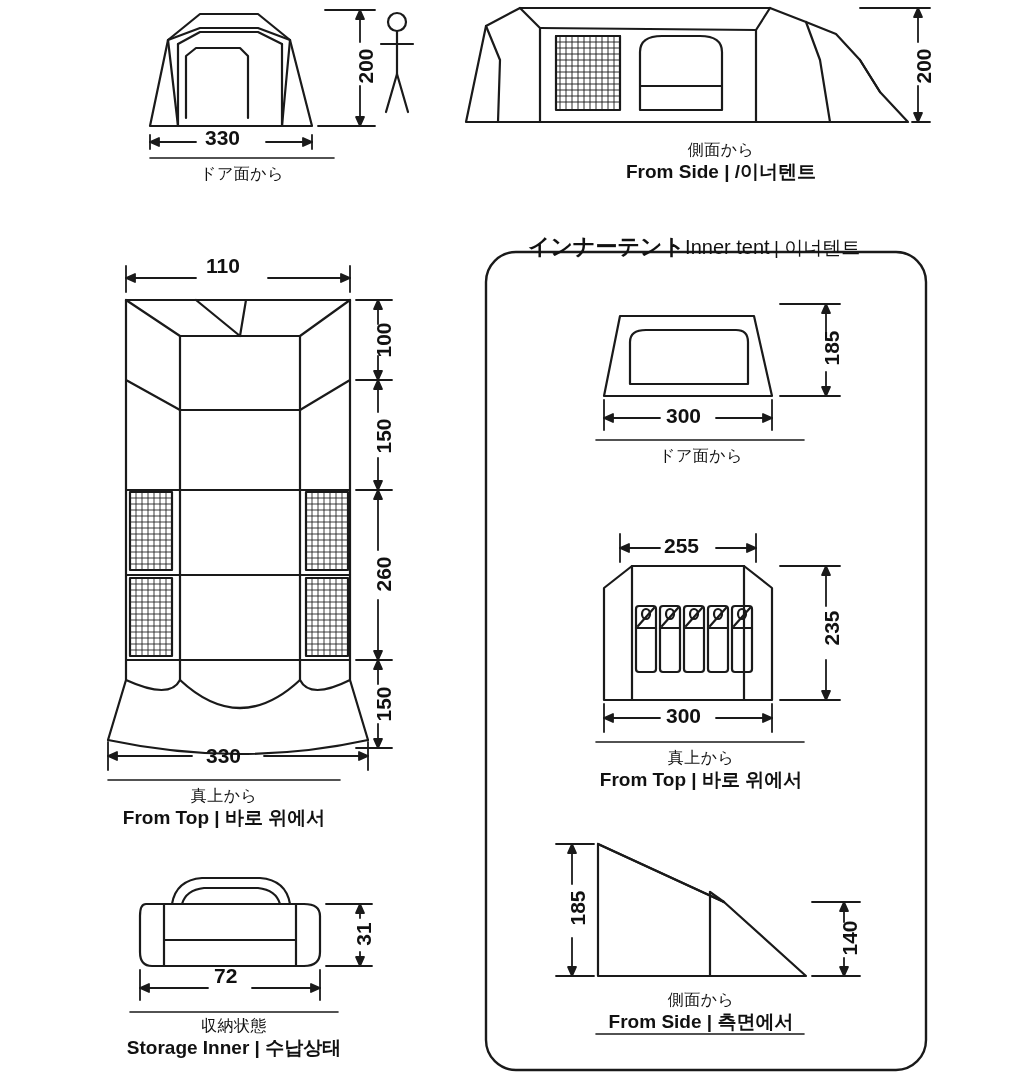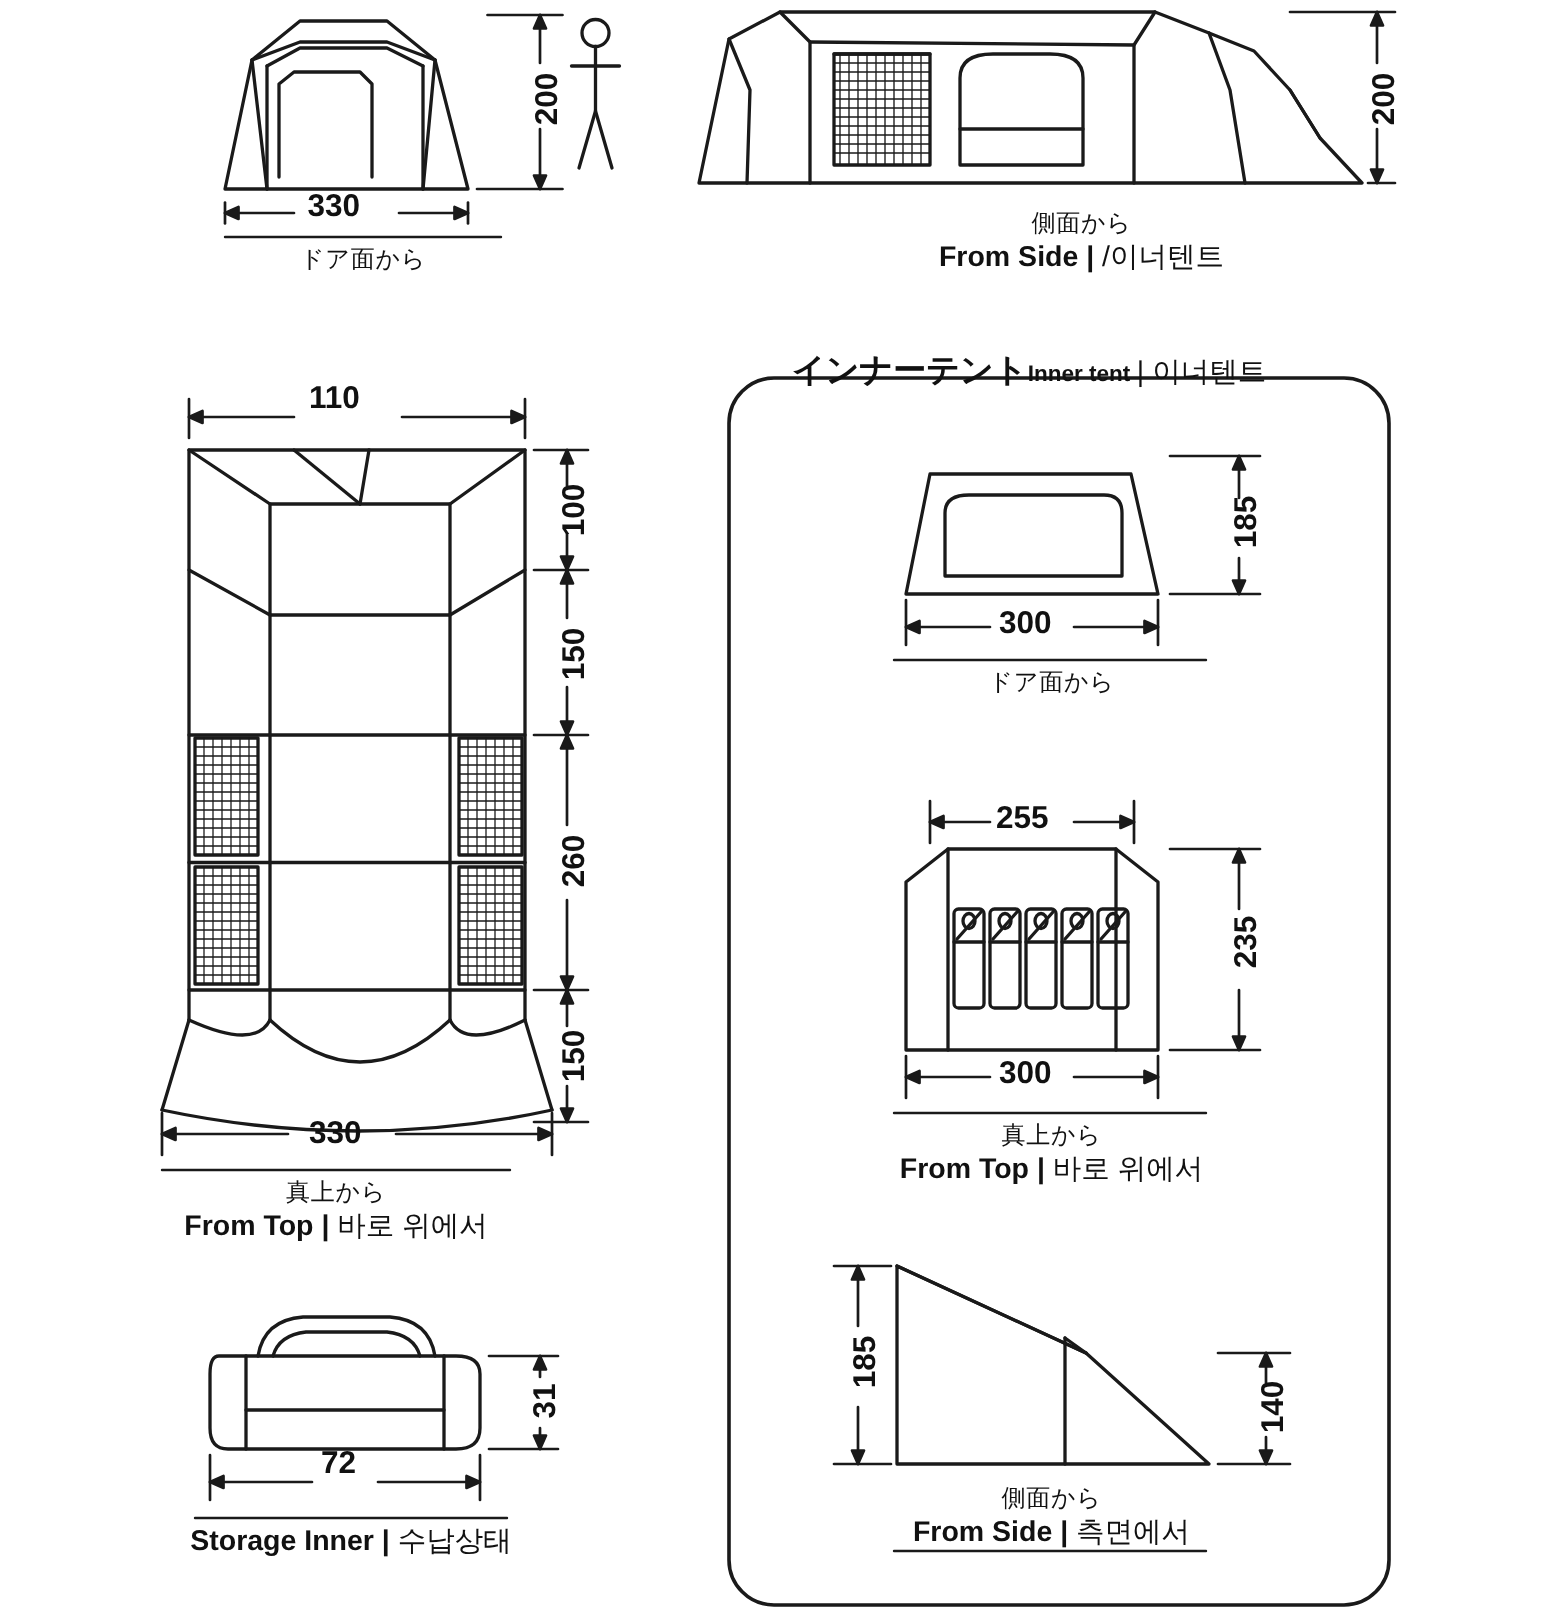--- a/index.html
+++ b/index.html
@@ -37,21 +37,21 @@
     font-size: 16px;
     letter-spacing: 0.5px;
     white-space: nowrap;
   }
   .cap .en {
     font-size: 19px;
     font-weight: bold;
     white-space: nowrap;
   }
   .cap .en .ko {
-    font-weight: normal;
+    font-weight: bold;
     margin-top: 20px;
   }
   .dimtxt {
     position: absolute;
     font-size: 21px;
     font-weight: bold;
     color: #111;
     white-space: nowrap;
   }
   .dimtxt.vert {
@@ -60,22 +60,22 @@
   }
   .inner-title {
     position: absolute;
     white-space: nowrap;
   }
   .inner-title .jp {
     font-weight: bold;
     font-size: 22px;
   }
   .inner-title .en {
-    font-weight: bold;
-    font-size: 15px;
+    font-weight: normal;
+    font-size: 20px;
   }
   .inner-title .ko {
     font-weight: normal;
     font-size: 19px;
     margin-top: 40px;
   }
 </style>
 </head>
 <body>
 
@@ -397,20 +397,21 @@
   <div class="dimtxt vert" style="left:366px; top:692px;">150</div>
 
   <div class="cap" style="left:100px; top:786px; width:248px;">
     <div class="jp">真上から</div>
     <div class="en"><span>From Top |</span><span class="ko"> 바로 위에서</span></div>
   </div>
 
   <div class="dimtxt" style="left:214px; top:964px;">72</div>
   <div class="dimtxt vert" style="left:352px; top:922px;">31</div>
   <div class="cap" style="left:110px; top:1016px; width:248px;">
+    <div class="jp">収納状態</div>
     <div class="en"><span>Storage Inner |</span><span class="ko"> 수납상태</span></div>
   </div>
 
   <div class="dimtxt" style="left:666px; top:404px;">300</div>
   <div class="dimtxt vert" style="left:814px; top:336px;">185</div>
   <div class="cap" style="left:566px; top:446px; width:270px;">
     <div class="jp">ドア面から</div>
   </div>
 
   <div class="dimtxt" style="left:664px; top:534px;">255</div>

